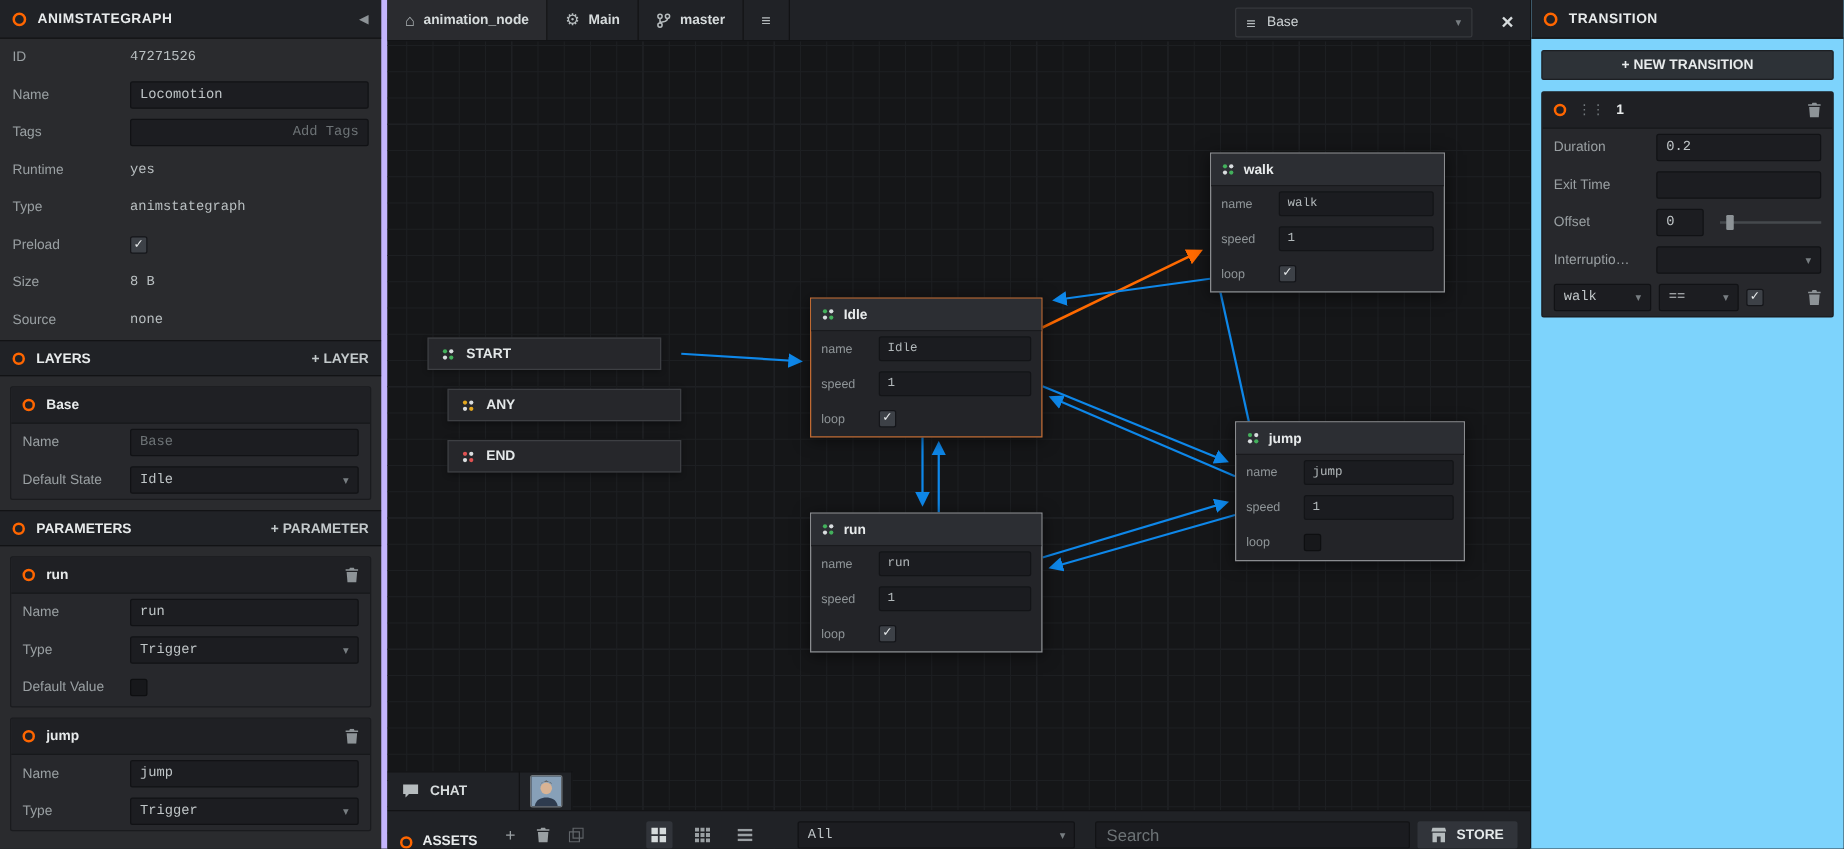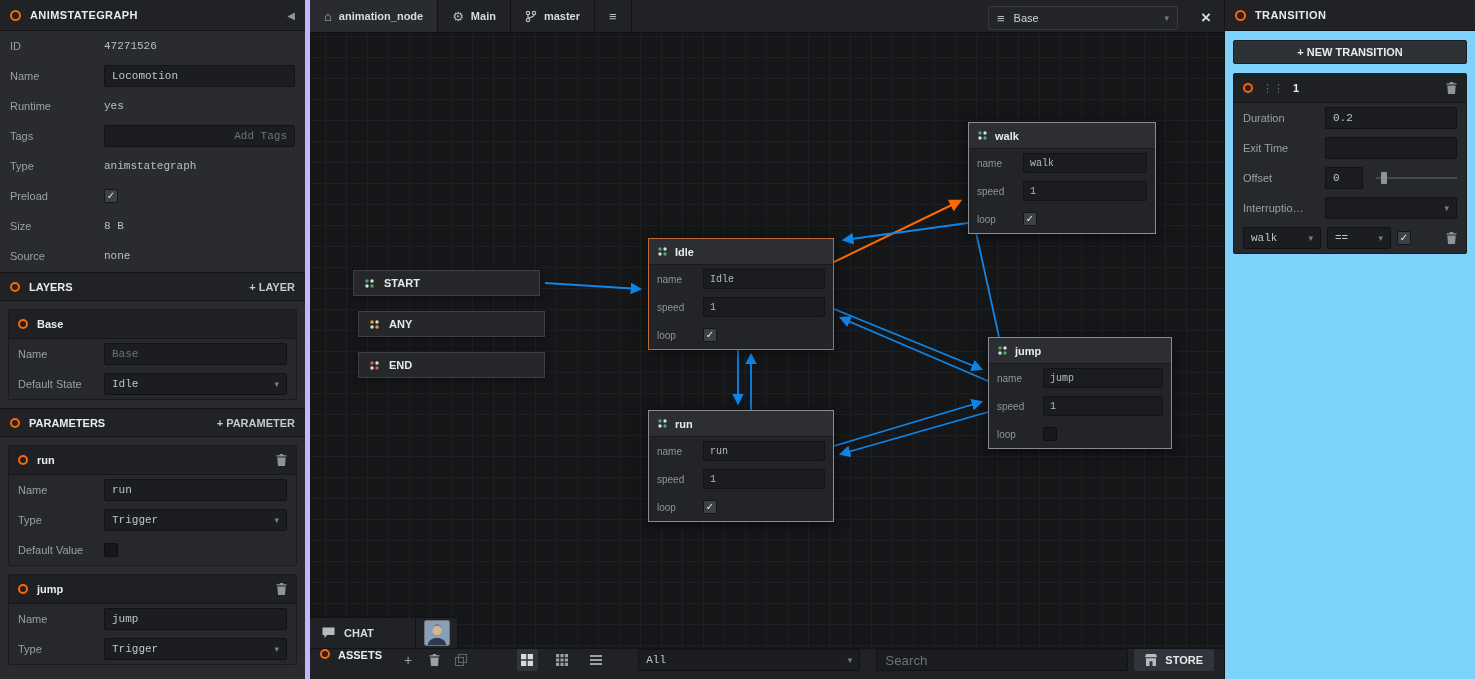--- a/index.html
+++ b/index.html
@@ -78,21 +78,21 @@
 .gn-input{flex:1;height:20px;background:#1b1c20;border:1px solid #131417;border-radius:2px;color:#b3b9bb;font-size:10px;padding:0 6px;outline:none;min-width:0}
 .dotsicon .c1{fill:#43b05c}.dotsicon .c2{fill:#d9dddf}
 .state.any .c1{fill:#e3a71f}
 .state.end .c1{fill:#e05252}
 
 
 .chat-bar{position:absolute;left:0;bottom:31px;height:31px;display:flex;z-index:7}
 .chat-tab{width:106px;background:#202226;border-right:1px solid #121315;border-top:1px solid #121315;display:flex;align-items:center;gap:9px;padding:0 12px;font-weight:bold;color:#d6dbdc;cursor:pointer}
 .avatar-tab{width:42px;background:#202226;display:flex;align-items:center;justify-content:center;border-right:1px solid #121315;border-top:1px solid #121315;cursor:pointer}
 .avatar{width:26px;height:26px;border:1px solid #70767b;border-radius:2px;overflow:hidden;display:block}
-.assets-bar{position:absolute;left:0;right:0;bottom:0;height:31px;background:#202226;border-top:1px solid #121315;display:flex;align-items:flex-start;gap:6px;padding:0 10px;z-index:8}
+.assets-bar{position:absolute;left:0;right:0;bottom:0;height:31px;background:#202226;border-top:1px solid #121315;display:flex;align-items:flex-end;gap:6px;padding:0 10px;z-index:8}
 .ab-title{font-weight:bold;color:#e8ebec;margin:0 10px 0 2px}
 .ibtn{width:22px;height:22px;display:flex;align-items:center;justify-content:center;color:#9aa0a3;border-radius:2px;cursor:pointer;font-size:14px}
 .ibtn.active{background:#31343a;color:#d6dbdc}
 .ibtn.dim{color:#61666a}
 .assets-bar .select.filter{flex:none;width:222px;margin-left:26px}
 .search-input{flex:none;width:252px;height:22px;margin-left:10px;background:#1b1c20;border:1px solid #121315;border-radius:2px;color:#bfc5c7;padding:0 8px;outline:none}
 .search-input::placeholder{color:#6d7376}
 .store-btn{margin-left:auto;height:22px;padding:0 11px;background:#31343a;border-radius:2px;display:flex;align-items:center;gap:8px;font-weight:bold;color:#e4e8e9;cursor:pointer}
 </style>
 </head>
@@ -109,26 +109,26 @@
 
     <div class="row">
       <span class="lbl">ID</span>
       <span class="val mono">47271526</span>
     </div>
     <div class="row">
       <span class="lbl">Name</span>
       <input class="input" value="Locomotion" style="">
     </div>
     <div class="row">
+      <span class="lbl">Tags</span>
+      <input class="input right" placeholder="Add Tags" style="">
+    </div>
+    <div class="row">
       <span class="lbl">Runtime</span>
       <span class="val mono">yes</span>
-    </div>
-    <div class="row">
-      <span class="lbl">Tags</span>
-      <input class="input right" placeholder="Add Tags" style="">
     </div>
     <div class="row">
       <span class="lbl">Type</span>
       <span class="val mono">animstategraph</span>
     </div>
     <div class="row">
       <span class="lbl">Preload</span>
       <span class="cb checked"></span>
     </div>
     <div class="row">
@@ -237,21 +237,21 @@
       <path d="M658,223 L534,240" stroke="#0e87e9" stroke-width="1.8" fill="none" marker-end="url(#mB)"></path>
       <path d="M689,337 L662,214" stroke="#0e87e9" stroke-width="1.8" fill="none" marker-end="url(#mB)"></path>
       <path d="M524,309 L671,369" stroke="#0e87e9" stroke-width="1.8" fill="none" marker-end="url(#mB)"></path>
       <path d="M678,381 L531,318" stroke="#0e87e9" stroke-width="1.8" fill="none" marker-end="url(#mB)"></path>
       <path d="M428,348 L428,403 " stroke="#0e87e9" stroke-width="1.8" fill="none" marker-end="url(#mB)"></path>
       <path d="M441,410 L441,355" stroke="#0e87e9" stroke-width="1.8" fill="none" marker-end="url(#mB)"></path>
       <path d="M524,446 L671,402" stroke="#0e87e9" stroke-width="1.8" fill="none" marker-end="url(#mB)"></path>
       <path d="M678,412 L531,454" stroke="#0e87e9" stroke-width="1.8" fill="none" marker-end="url(#mB)"></path>
     </svg>
 
-    <div class="state start" style="left:43px;top:270px">
+    <div class="state start" style="left:32px;top:270px">
       <svg class="dotsicon" width="11" height="11" viewBox="0 0 11 11">
           <circle class="c1" cx="3" cy="3" r="1.7"></circle>
           <circle class="c2" cx="8" cy="3" r="1.7"></circle>
           <circle class="c2" cx="3" cy="8" r="1.7"></circle>
           <circle class="c1" cx="8" cy="8" r="1.7"></circle>
         </svg>
       <span>START</span>
     </div>
     <div class="state any" style="left:48px;top:311px">
       <svg class="dotsicon" width="11" height="11" viewBox="0 0 11 11">

